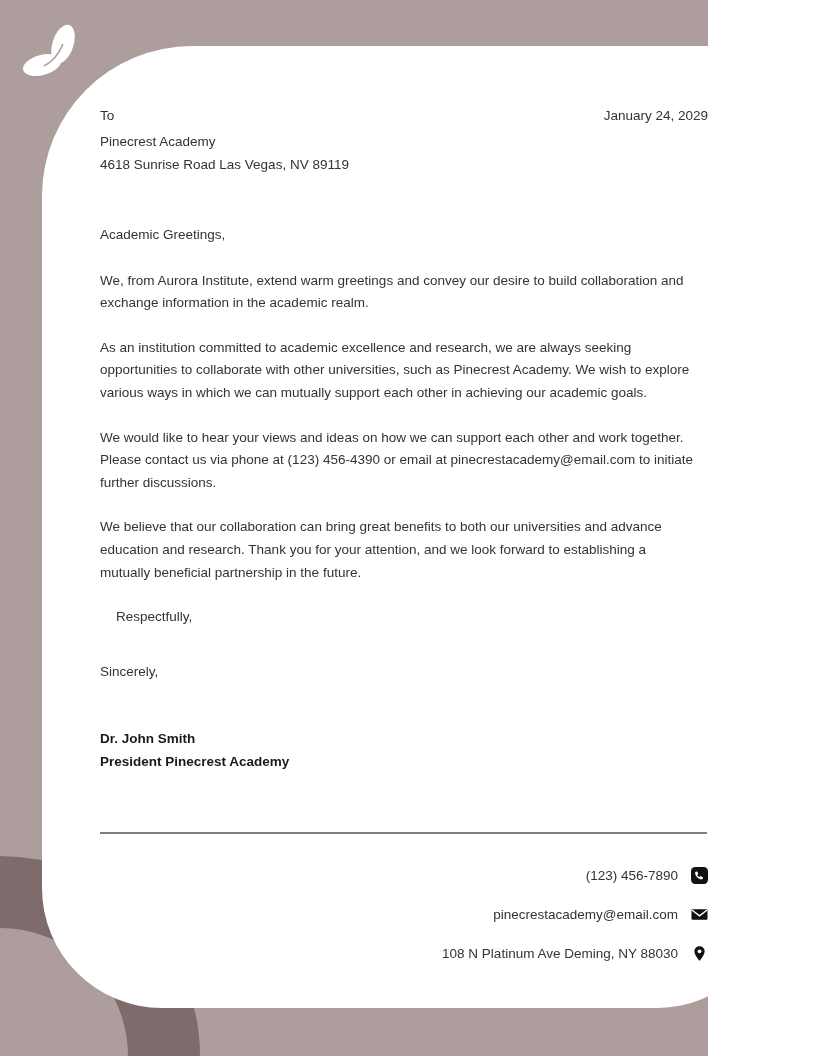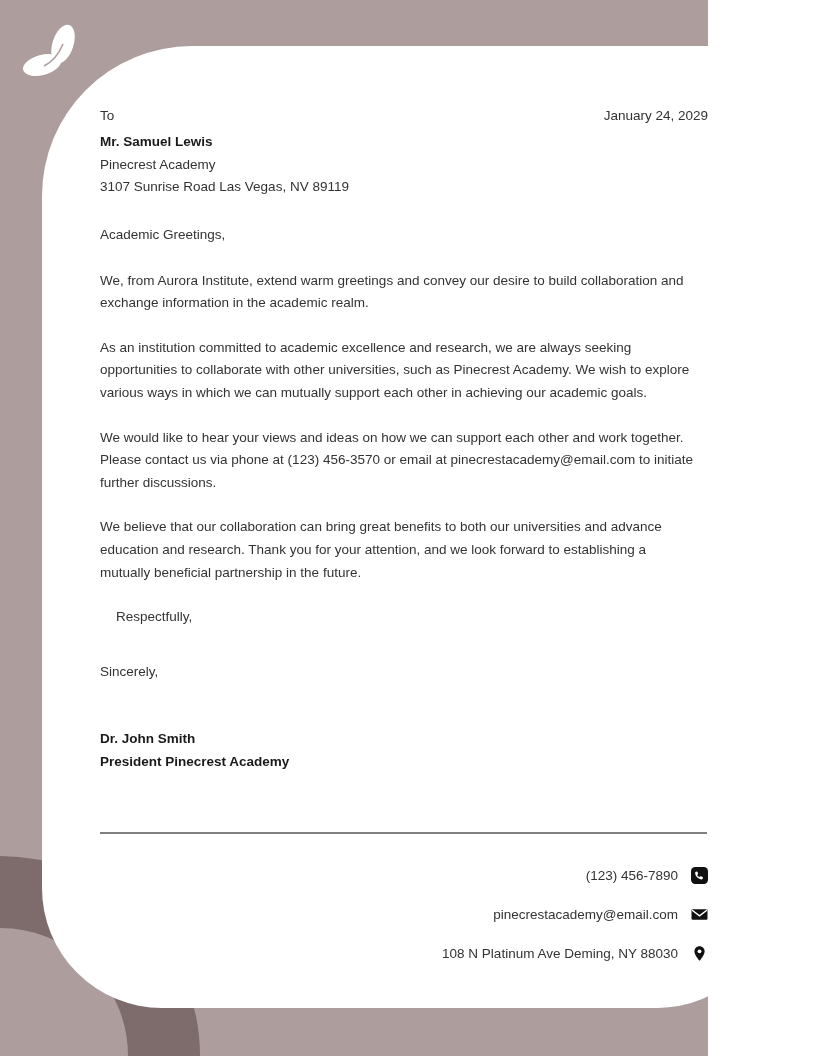--- a/index.html
+++ b/index.html
@@ -227,30 +227,29 @@
   <div class="card"></div>
 
   <div class="content">
 
     <div class="row-head">
       <span class="to-label">To</span>
       <span class="date">January 24, 2029</span>
     </div>
 
     <div class="addr-block">
-      <div class="addr-line addr-name">Mr. Samuel Lewis</div>
       <div class="addr-line">Pinecrest Academy</div>
-      <div class="addr-line">3107 Sunrise Road Las Vegas, NV 89119</div>
+      <div class="addr-line">4618 Sunrise Road Las Vegas, NV 89119</div>
     </div>
 
     <div class="body-block">
       <p class="salutation">Academic Greetings,</p>
       <p class="para">We, from Aurora Institute, extend warm greetings and convey our desire to build collaboration and exchange information in the academic realm.</p>
       <p class="para">As an institution committed to academic excellence and research, we are always seeking opportunities to collaborate with other universities, such as Pinecrest Academy. We wish to explore various ways in which we can mutually support each other in achieving our academic goals.</p>
-      <p class="para">We would like to hear your views and ideas on how we can support each other and work together. Please contact us via phone at (123) 456-3570 or email at pinecrestacademy@email.com to initiate further discussions.</p>
+      <p class="para">We would like to hear your views and ideas on how we can support each other and work together. Please contact us via phone at (123) 456-4390 or email at pinecrestacademy@email.com to initiate further discussions.</p>
       <p class="para">We believe that our collaboration can bring great benefits to both our universities and advance education and research. Thank you for your attention, and we look forward to establishing a mutually beneficial partnership in the future.</p>
       <p class="closing">Respectfully,</p>
       <p class="closing2">Sincerely,</p>
       <p class="sig-name">Dr. John Smith</p>
       <p class="sig-title">President Pinecrest Academy</p>
     </div>
   </div>
 
   <div class="divider"></div>
 

